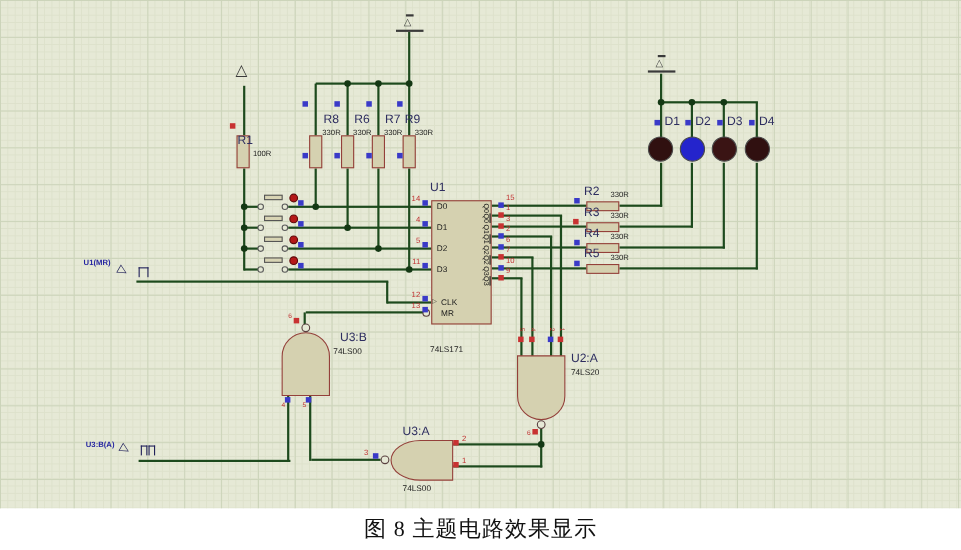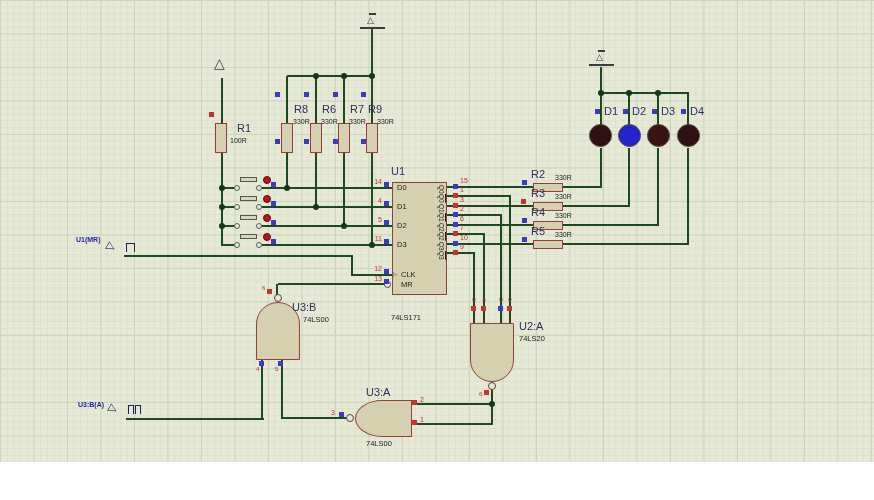--- a/index.html
+++ b/index.html
@@ -53,21 +53,21 @@
     <div class="body" style="left:215px;top:123px;width:12px;height:30px"></div>
     <div class="body" style="left:281px;top:123px;width:12px;height:30px"></div>
     <div class="body" style="left:310px;top:123px;width:12px;height:30px"></div>
     <div class="body" style="left:338px;top:123px;width:12px;height:30px"></div>
     <div class="body" style="left:366px;top:123px;width:12px;height:30px"></div>
     <div class="body" style="left:533px;top:183px;width:30px;height:9px"></div>
     <div class="body" style="left:533px;top:202px;width:30px;height:9px"></div>
     <div class="body" style="left:533px;top:221px;width:30px;height:9px"></div>
     <div class="body" style="left:533px;top:240px;width:30px;height:9px"></div>
 
-    <span class="t ref" style="left:237px;top:123px">R1</span>
+    <span class="t ref" style="left:216px;top:123px">R1</span>
     <span class="t val" style="left:230px;top:137px">100R</span>
     <span class="t ref" style="left:294px;top:104px">R8</span>
     <span class="t val" style="left:293px;top:118px">330R</span>
     <span class="t ref" style="left:322px;top:104px">R6</span>
     <span class="t val" style="left:321px;top:118px">330R</span>
     <span class="t ref" style="left:350px;top:104px">R7</span>
     <span class="t val" style="left:349px;top:118px">330R</span>
     <span class="t ref" style="left:368px;top:104px">R9</span>
     <span class="t val" style="left:377px;top:118px">330R</span>
     <span class="t ref" style="left:531px;top:169px">R2</span>
@@ -138,21 +138,21 @@
     <span class="t ref" style="left:519px;top:321px">U2:A</span>
     <span class="t part" style="left:519px;top:335px">74LS20</span>
     <span class="t pn6 rot" style="left:477px;top:298px">5</span>
     <span class="t pn6 rot" style="left:487px;top:298px">4</span>
     <span class="t pn6 rot" style="left:504px;top:298px">2</span>
     <span class="t pn6 rot" style="left:513px;top:298px">1</span>
     <span class="t pn6" style="left:479px;top:391px">6</span>
 
     <div class="body" style="left:256px;top:302px;width:44px;height:58px;border-radius:22px 22px 0 0"></div>
     <div class="bub" style="left:274px;top:294px;width:8px;height:8px"></div>
-    <span class="t ref" style="left:292px;top:302px">U3:B</span>
+    <span class="t ref" style="left:309px;top:302px">U3:B</span>
     <span class="t part" style="left:303px;top:316px">74LS00</span>
     <span class="t pn6" style="left:256px;top:366px">4</span>
     <span class="t pn6" style="left:275px;top:366px">5</span>
     <span class="t pn6" style="left:262px;top:285px">6</span>
 
     <div class="body" style="left:355px;top:400px;width:57px;height:37px;border-radius:28px 0 0 28px / 19px 0 0 19px"></div>
     <div class="bub" style="left:346px;top:414px;width:8px;height:8px"></div>
     <span class="t ref" style="left:366px;top:387px">U3:A</span>
     <span class="t part" style="left:366px;top:440px">74LS00</span>
     <span class="t pn" style="left:331px;top:409px">3</span>
@@ -288,13 +288,14 @@
       <div style="position:absolute;z-index:1;left:507px;top:306px;width:5px;height:5px;z-index:4;background:#c83232"></div>
       <div style="position:absolute;z-index:1;left:484px;top:390px;width:5px;height:5px;z-index:4;background:#c83232"></div>
       <div style="position:absolute;z-index:1;left:259px;top:361px;width:5px;height:5px;z-index:4;background:#3a3ac8"></div>
       <div style="position:absolute;z-index:1;left:278px;top:361px;width:5px;height:5px;z-index:4;background:#3a3ac8"></div>
       <div style="position:absolute;z-index:1;left:267px;top:289px;width:5px;height:5px;z-index:4;background:#c83232"></div>
       <div style="position:absolute;z-index:1;left:339px;top:412px;width:5px;height:5px;z-index:4;background:#3a3ac8"></div>
       <div style="position:absolute;z-index:1;left:412px;top:400px;width:5px;height:5px;z-index:4;background:#c83232"></div>
       <div style="position:absolute;z-index:1;left:412px;top:420px;width:5px;height:5px;z-index:4;background:#c83232"></div>
     </div>
 
+  <div id="caption">图 8  主题电路效果显示</div>
 </div>
 
 </body></html>

